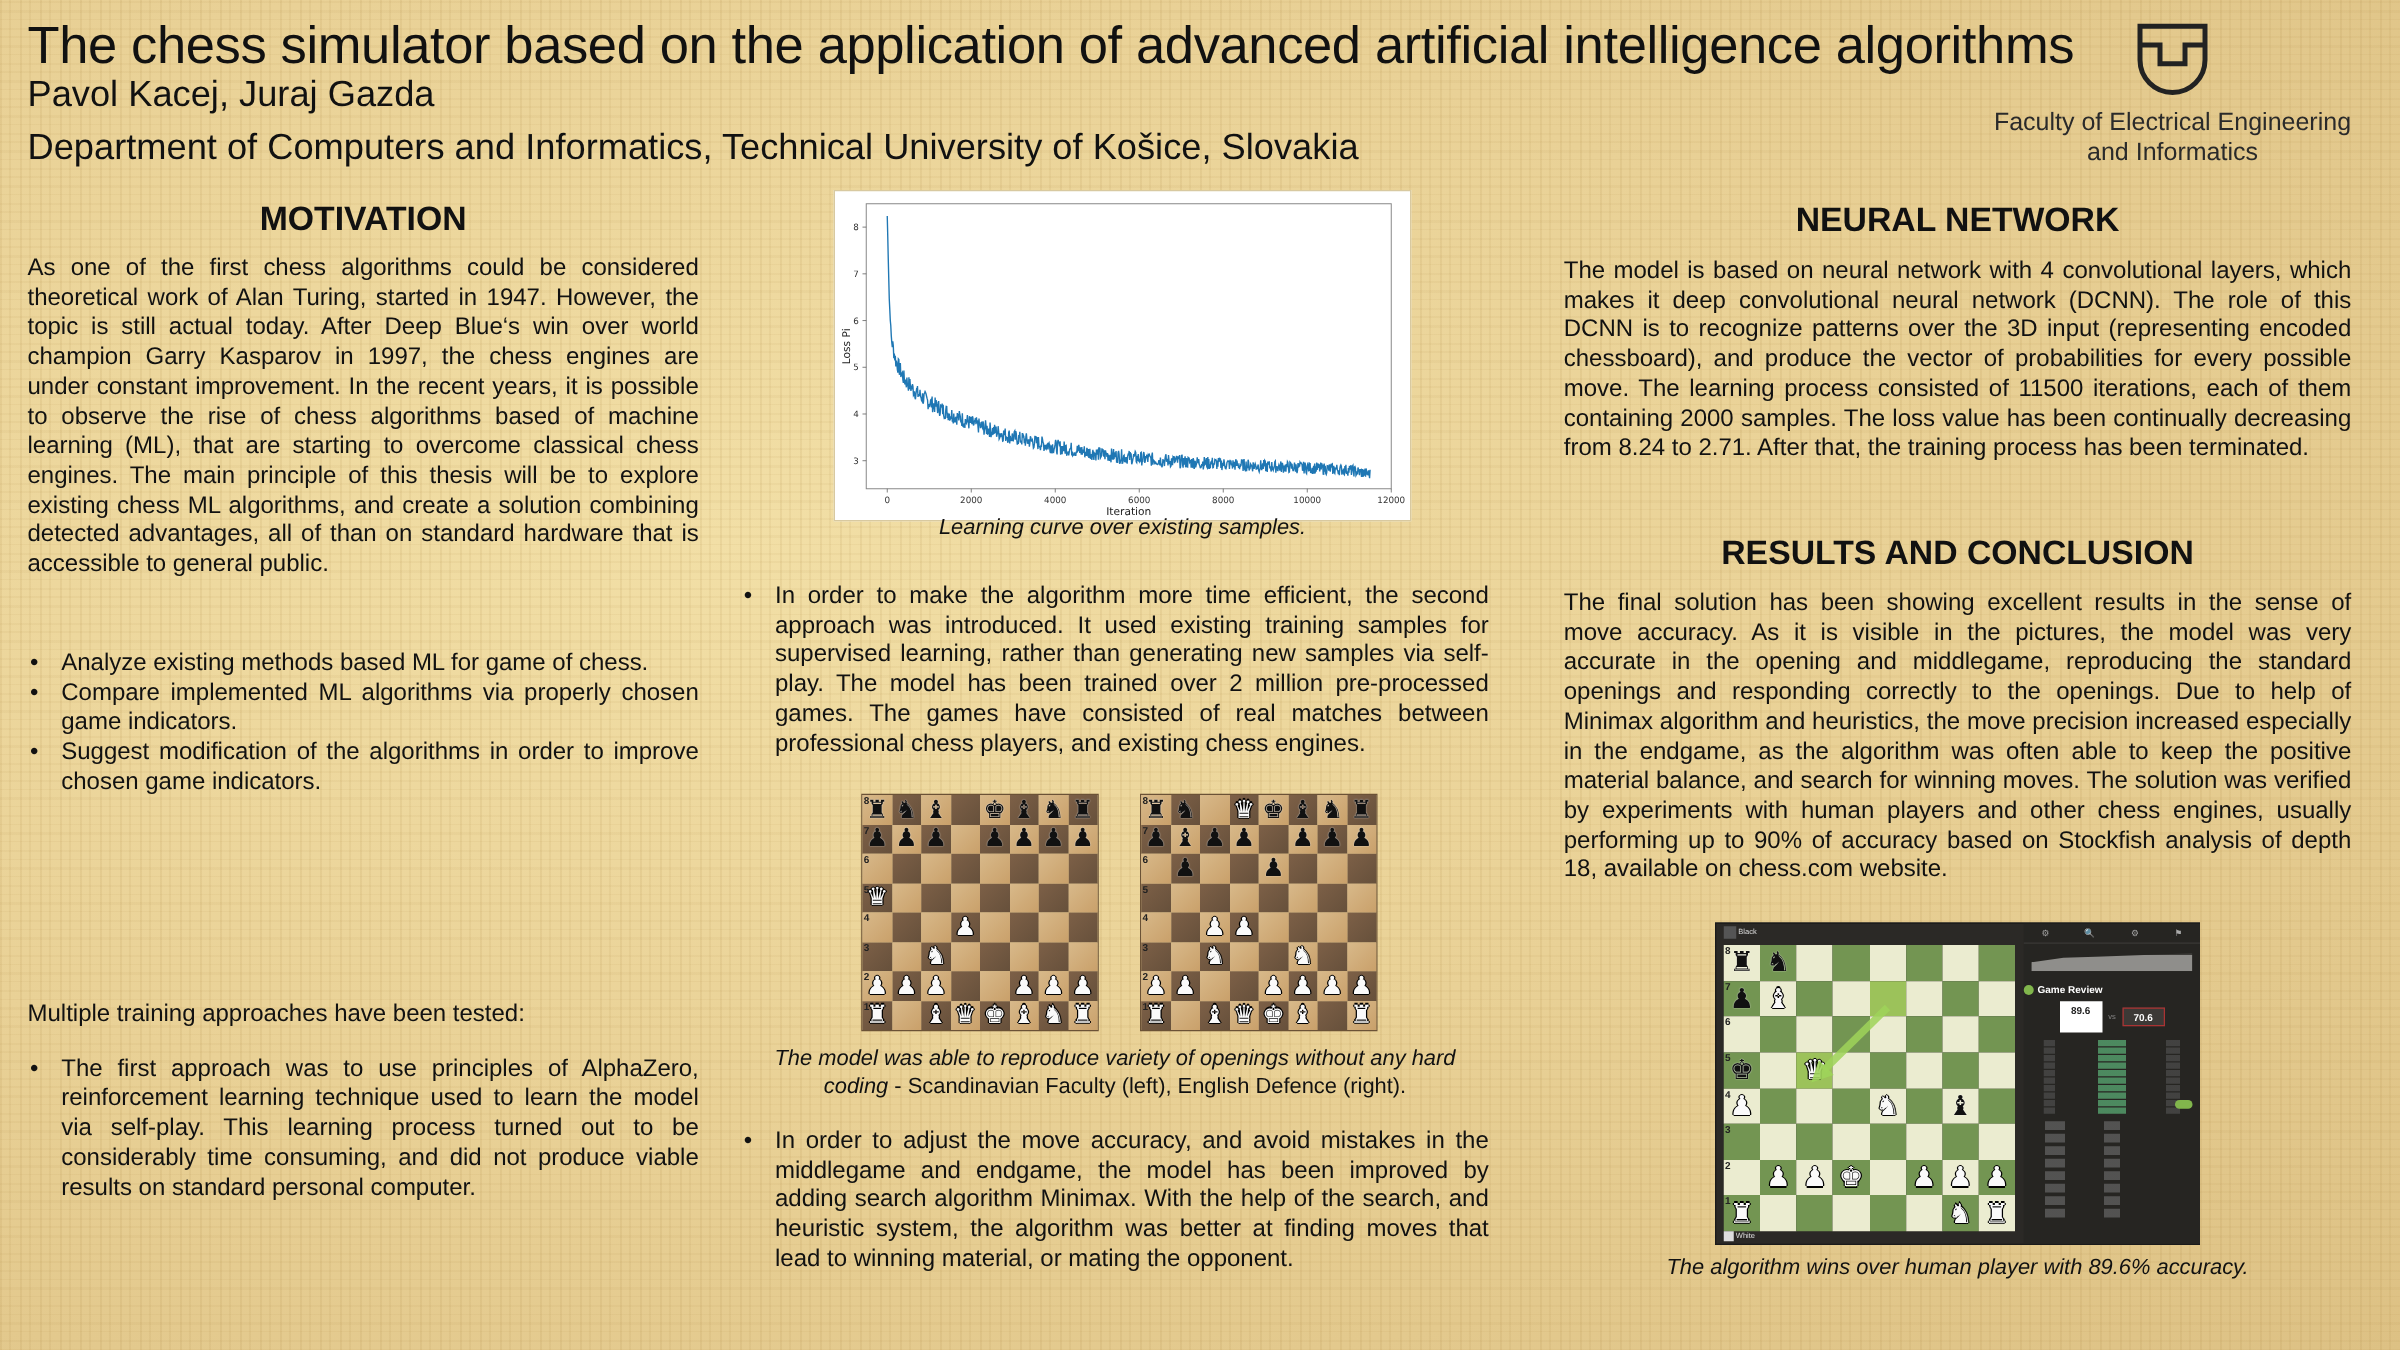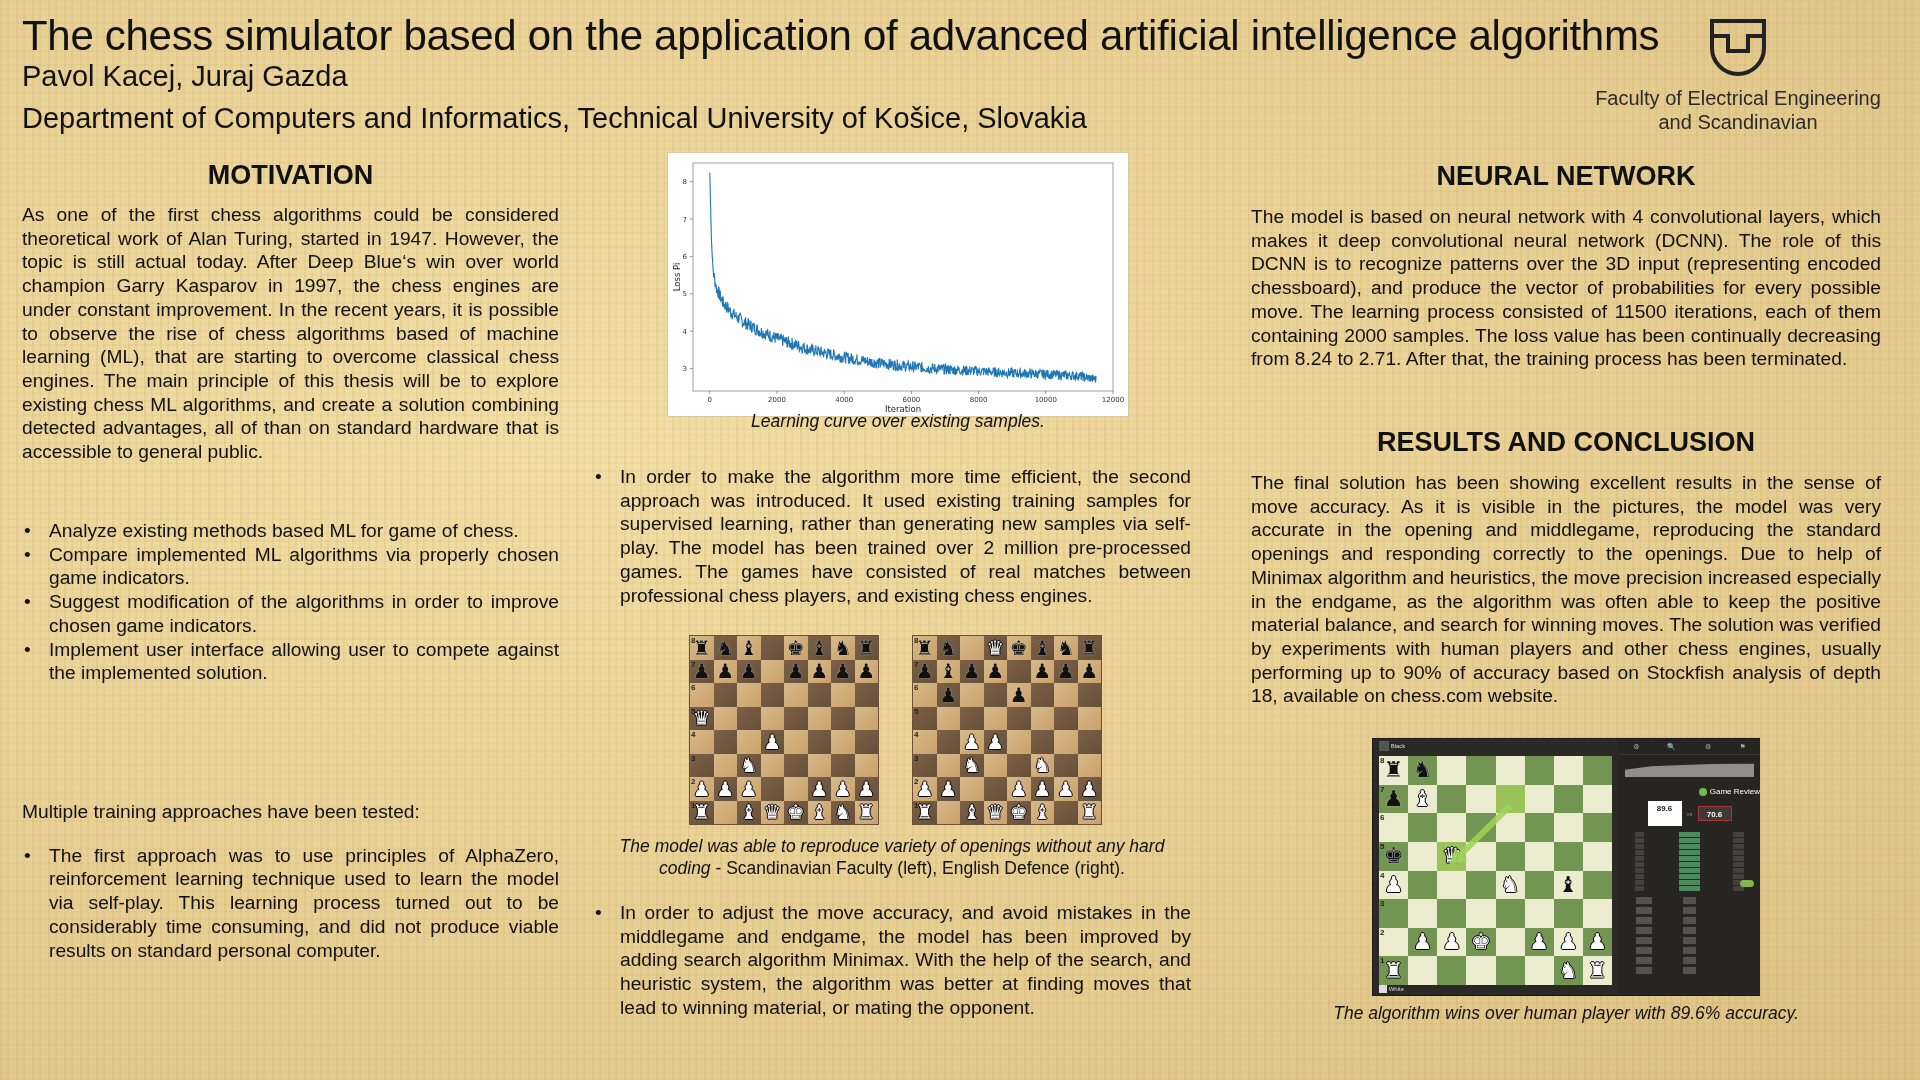--- a/index.html
+++ b/index.html
@@ -41,21 +41,21 @@
   .cc-wrap { left: 1372px; top: 738px; width: 388px; height: 258px; background: #2b2926; border: 1px solid #1a1a1a; }
   .cc-board-area { position: absolute; left: 6px; top: 17px; width: 233px; height: 229px; }
   .cc-board { width: 100%; height: 100%; display: grid; grid-template-columns: repeat(8, 1fr); grid-template-rows: repeat(8,1fr); }
   .cc-board .sq { font-size: 22px; }
   .cc-board .sq.l { background: #ebecd0; }
   .cc-board .sq.d { background: #739552; }
   .cc-board .sq.hl { background: #9cc25a; }
   .cc-panel { position: absolute; left: 246px; top: 0; width: 141px; height: 256px; background: #262522; color: #ddd; font-size: 6px; }
   .cc-tabs { display: flex; justify-content: space-around; height: 16px; align-items: center; border-bottom: 1px solid #3a3936; color: #aaa; font-size: 7px; }
   .cc-graph { margin: 4px 6px; height: 18px; background: linear-gradient(180deg, #3c3b38 0 30%, #8f8e8b 30% 100%); clip-path: polygon(0 100%, 0 60%, 20% 40%, 40% 35%, 100% 20%, 100% 100%); }
-  .cc-review { text-align: right; font-size: 8px; font-weight: normal; color: #fff; margin-top: 10px; }
+  .cc-review { text-align: left; font-size: 8px; font-weight: bold; color: #fff; margin-top: 10px; }
   .cc-review .dot { display: inline-block; width: 8px; height: 8px; border-radius: 50%; background: #81b64c; vertical-align: middle; margin-right: 3px; }
   .cc-scores { display: flex; justify-content: center; align-items: center; gap: 5px; margin-top: 5px; }
   .cc-score-w { background: #fff; color: #222; width: 34px; height: 25px; font-size: 8px; font-weight: bold; text-align: center; line-height: 15px; }
   .cc-score-b { background: #3c3936; color: #fff; width: 34px; height: 15px; font-size: 8px; font-weight: bold; text-align: center; line-height: 15px; border: 1px solid #a33; }
   .cc-lines { margin: 6px 16px 0 16px; }
   .cc-lines div { height: 5px; margin-bottom: 1px; background: linear-gradient(90deg, #555 0 8%, transparent 8% 40%, #6c8 40% 60%, transparent 60% 90%, #555 90% 100%); opacity: .6; }
   .cc-toggle { position: absolute; right: 6px; top: 141px; width: 14px; height: 7px; border-radius: 4px; background: #81b64c; }
   .cc-movelist { position: absolute; left: 4px; top: 155px; right: 4px; }
   .cc-movelist div { height: 7px; margin: 3px 0; background: linear-gradient(90deg, transparent 0 10%, #666 10% 22%, transparent 22% 45%, #666 45% 55%, transparent 55%); opacity: .7; }
   .cc-topbar { position: absolute; left: 6px; top: 2px; width: 233px; height: 14px; color: #ddd; font-size: 6px; }
@@ -66,34 +66,33 @@
 
 <div class="abs title">The chess simulator based on the application of advanced artificial intelligence algorithms</div>
 <div class="abs authors">Pavol Kacej, Juraj Gazda</div>
 <div class="abs dept">Department of Computers and Informatics, Technical University of Košice, Slovakia</div>
 <div class="abs logo">
   <svg width="58" height="60" viewBox="0 0 58 60">
     <path d="M3 3 H55 V30 A26 26 0 0 1 3 30 Z" fill="none" stroke="#222" stroke-width="4"></path>
     <path d="M3 18 H19 V33 H39 V18 H55" fill="none" stroke="#222" stroke-width="4"></path>
   </svg>
   <div class="logo-text">Faculty of Electrical Engineering</div>
-  <div class="logo-text">and Scandinavian</div>
+  <div class="logo-text">and Informatics</div>
 </div>
 
 <div class="abs" style="left:22px; top:160px; width:537px;">
   <div class="h2">MOTIVATION</div>
   <div class="para" style="margin-top:12px;">As one of the first chess algorithms could be considered theoretical work of Alan Turing, started in 1947. However, the topic is still actual today. After Deep Blue‘s win over world champion Garry Kasparov in 1997, the chess engines are under constant improvement. In the recent years, it is possible to observe the rise of chess algorithms based of machine learning (ML), that are starting to overcome classical chess engines. The main principle of this thesis will be to explore existing chess ML algorithms, and create a solution combining detected advantages, all of than on standard hardware that is accessible to general public.</div>
 </div>
 
 <div class="abs" style="left:22px; top:507px; width:537px;">
   <ul class="bullets" style="margin-top:12px;">
     <li>Analyze existing methods based ML for game of chess.</li>
     <li>Compare implemented ML algorithms via properly chosen game indicators.</li>
     <li>Suggest modification of the algorithms in order to improve chosen game indicators.</li>
-    <li>Implement user interface allowing user to compete against the implemented solution.</li>
   </ul>
 </div>
 
 <div class="abs" style="left:22px; top:786px; width:537px;">
   <div class="para" style="margin-top:14px;">Multiple training approaches have been tested:</div>
   <ul class="bullets" style="margin-top:20px;">
     <li>The first approach was to use principles of AlphaZero, reinforcement learning technique used to learn the model via self-play. This learning process turned out to be considerably time consuming, and did not produce viable results on standard personal computer.</li>
   </ul>
 </div>
 

